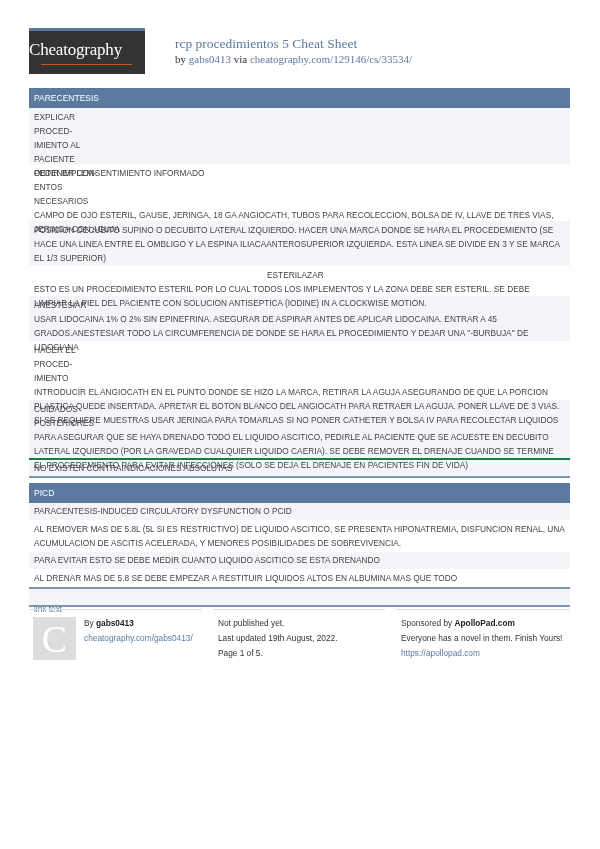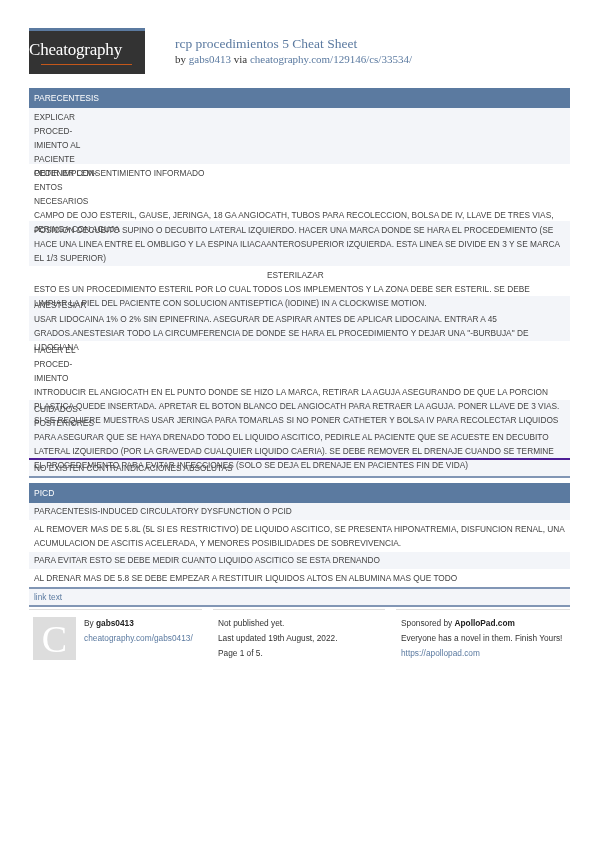--- a/index.html
+++ b/index.html
@@ -16,21 +16,21 @@
   .byline a { color: #5b7aa0; text-decoration: none; }
 
   .section { position: absolute; left: 29px; width: 541px; }
   .section-head { background: #5b7aa0; color: #ffffff; font-size: 8.5px; height: 20px; line-height: 20px; padding-left: 5px; }
   .row { display: flex; font-size: 8.3px; line-height: 14px; color: #444; padding: 2px 5px 3px 5px; flex-direction: column; }
   .row.shade { background: #f3f5f9; }
   .row .k { width: 65px; flex-shrink: 0; }
   .row .v { flex: 1; }
   .full { font-size: 8.3px; line-height: 14px; color: #444; padding: 2px 5px 3px 5px; }
   .full.shade { background: #f3f5f9; }
-  .bl-top { border-top: 2px solid #4c1d95; }
+  .bl-top { border-top: 2px solid #15803d; }
   .bl-bot { border-bottom: 2px solid #8196b5; }
   .link-row { font-size: 8.3px; line-height: 14px; padding: 3px 5px 3px 5px; background: #f3f5f9; border-top: 2px solid #8196b5; border-bottom: 2px solid #8196b5; color: #5b7aa0; }
 
   .footer { position: absolute; left: 29px; top: 609px; width: 541px; height: 70px; }
   .fcol { position: absolute; top: 0; height: 70px; border-top: 1px solid #dddddd; font-size: 8.3px; line-height: 15px; color: #333; }
   .fcol1 { left: 0; width: 173px; }
   .fcol2 { left: 184px; width: 172px; }
   .fcol3 { left: 367px; width: 174px; }
   .avatar { position: absolute; left: 4px; top: 7px; width: 43px; height: 43px; background: #dddddd; color: #ffffff; font-family: "Liberation Serif", "DejaVu Serif", serif; font-size: 38px; text-align: center; line-height: 44px; }
   .f1text { position: absolute; left: 55px; top: 6px; }
@@ -84,21 +84,21 @@
   </div>
   <div class="full shade bl-top bl-bot" style="height:20px; padding-top:1px;">NO EXISTEN CONTRAINDICACIONES ABSOLUTAS</div>
 </div>
 
 <div class="section" style="top:483px;">
   <div class="section-head">PICD</div>
   <div class="full shade" style="height:17px; padding-top:1px;">PARACENTESIS-INDUCED CIRCULATORY DYSFUNCTION O PCID</div>
   <div class="full" style="height:32px; padding-top:2px;">AL REMOVER MAS DE 5.8L (5L SI ES RESTRICTIVO) DE LIQUIDO ASCITICO, SE PRESENTA HIPONATREMIA, DISFUNCION RENAL, UNA ACUMULACION DE ASCITIS ACELERADA, Y MENORES POSIBILIDADES DE SOBREVIVENCIA.</div>
   <div class="full shade" style="height:17px; padding-top:1px;">PARA EVITAR ESTO SE DEBE MEDIR CUANTO LIQUIDO ASCITICO SE ESTA DRENANDO</div>
   <div class="full" style="height:18px; padding-top:2px;">AL DRENAR MAS DE 5.8 SE DEBE EMPEZAR A RESTITUIR LIQUIDOS ALTOS EN ALBUMINA MAS QUE TODO</div>
-  <div class="link-row" style="height:20px; padding-top:1px;">
+  <div class="link-row" style="height:20px; padding-top:13px;">
     <span>link text</span>
   </div>
 </div>
 
 <div class="footer">
   <div class="fcol fcol1">
     <div class="avatar">C</div>
     <div class="f1text">
       <div><span>By </span><b>gabs0413</b></div>
       <div class="blue">cheatography.com/gabs0413/</div>

